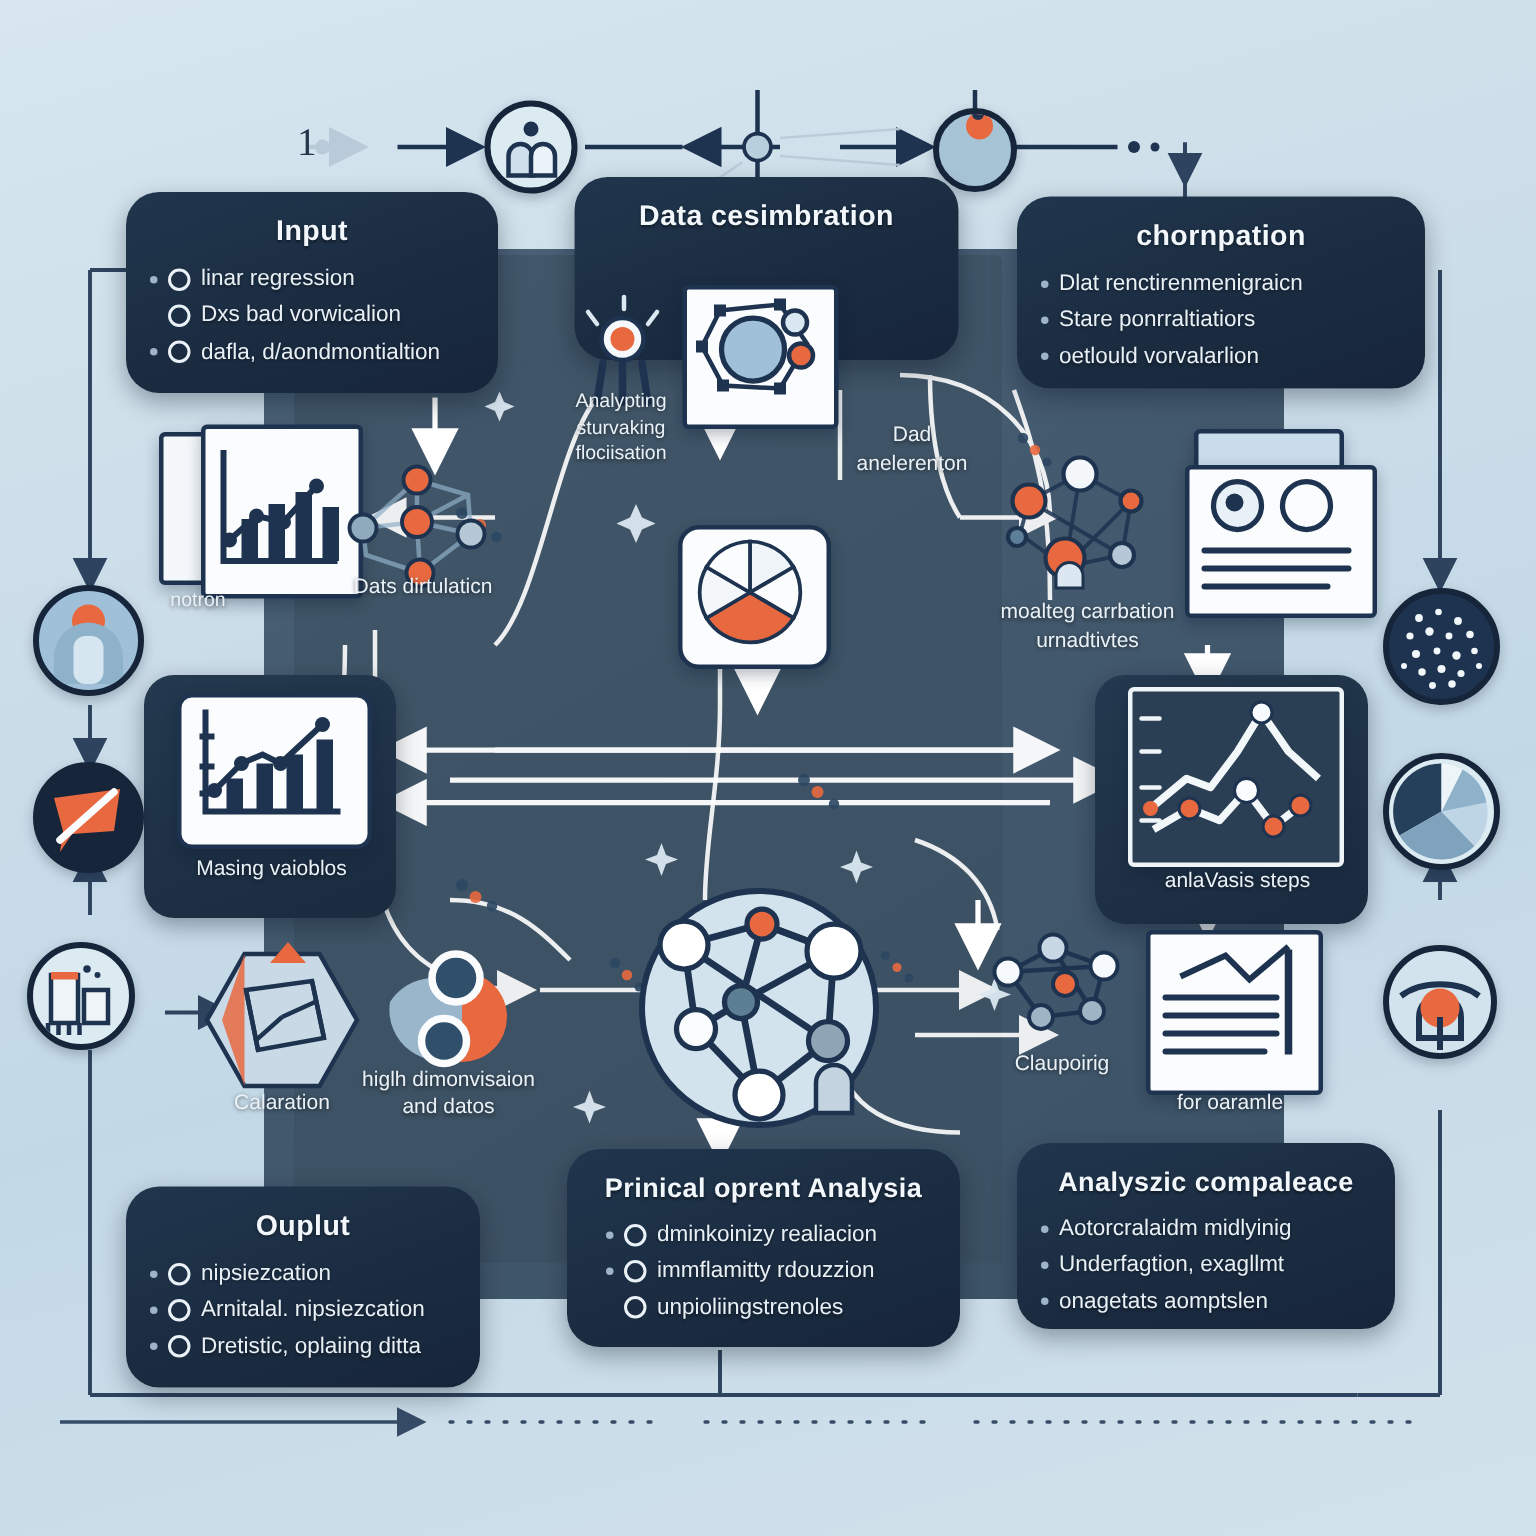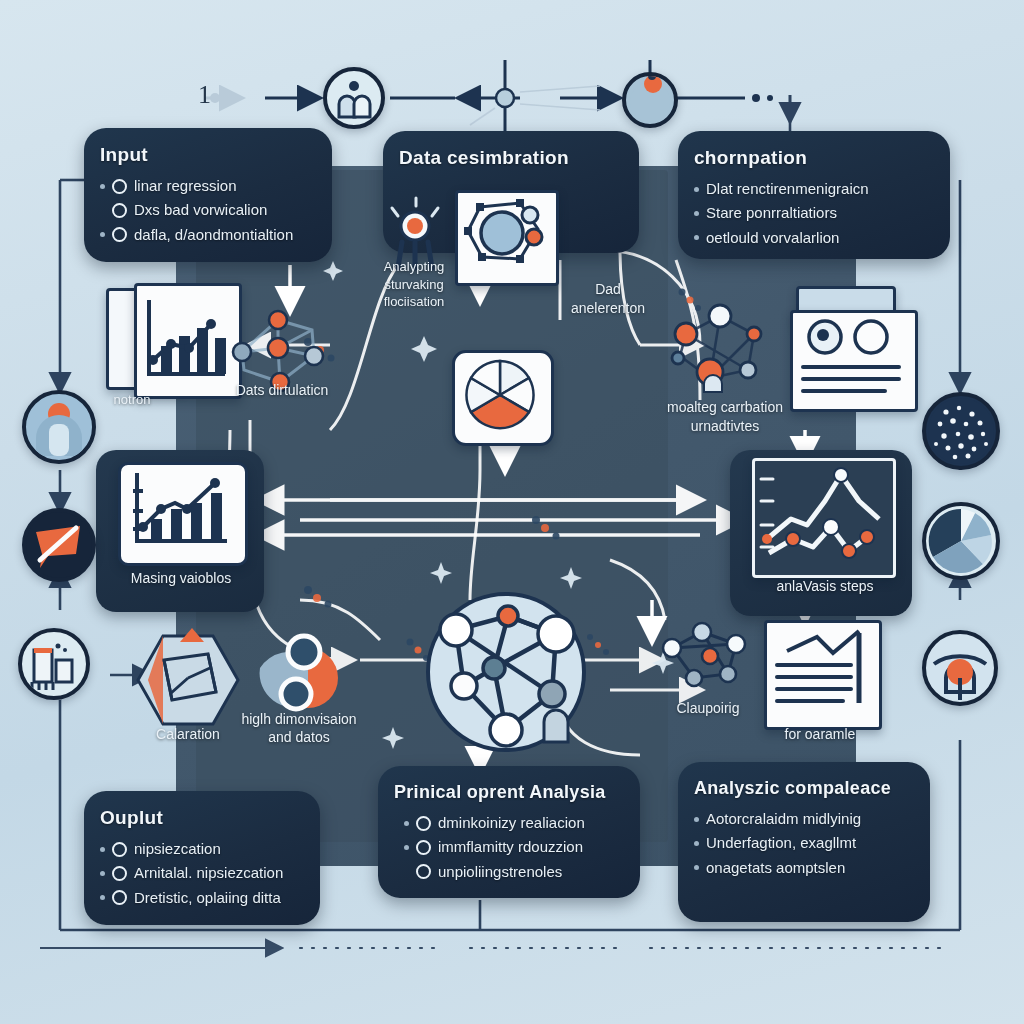--- a/index.html
+++ b/index.html
@@ -26,21 +26,21 @@
   .card{
     position:absolute;
     background:linear-gradient(160deg,#20364d 0%,#1b2c41 55%,#16253a 100%);
     border-radius:22px;
     box-shadow:0 6px 16px rgba(10,20,35,.35);
     color:#eef4f8;
     padding:10px 16px 14px 16px;
     box-sizing:border-box;
   }
   .card h3{
-    margin:6px 0 8px 0;font-size:19px;font-weight:700;
+    margin:6px 0 8px 0;text-align:center;font-size:19px;font-weight:700;
     letter-spacing:.3px;color:#f2f7fb;text-shadow:0 1px 2px rgba(0,0,0,.5);
   }
   .card ul{margin:0;padding:0;list-style:none;}
   .card li{
     font-size:15px;line-height:1.62;color:#e8f0f6;
     display:flex;align-items:center;gap:7px;white-space:nowrap;
     text-shadow:0 1px 2px rgba(0,0,0,.45);
   }
   .bdot{
     width:5px;height:5px;border-radius:50%;background:#9fb4c6;flex:0 0 auto;
@@ -251,21 +251,21 @@
           <span>Dxs bad vorwicalion</span>
         </li>
       <li>
           <span class="bdot"></span>
           <span class="bring"></span>
           <span>dafla, d/aondmontialtion</span>
         </li>
     </ul>
   </div>
 
-  <div class="card" style="left:383px;top:131px;width:256px;height:122px;">
+  <div class="card" style="left:383px;top:118px;width:256px;height:122px;">
     <h3>Data cesimbration</h3>
   </div>
 
   <div class="card" style="left:678px;top:131px;width:272px;height:128px;">
     <h3>chornpation</h3>
     <ul>
       <li>
           <span class="bdot"></span>
           <span>Dlat renctirenmenigraicn</span>
         </li>
@@ -315,21 +315,21 @@
           <span>immflamitty rdouzzion</span>
         </li>
       <li>
           <span class="bdot" style="opacity:0"></span>
           <span class="bring"></span>
           <span>unpioliingstrenoles</span>
         </li>
     </ul>
   </div>
 
-  <div class="card" style="left:678px;top:762px;width:252px;height:160px;">
+  <div class="card" style="left:678px;top:762px;width:252px;height:124px;">
     <h3 style="font-size:18px;">Analyszic compaleace</h3>
     <ul>
       <li>
           <span class="bdot"></span>
           <span>Aotorcralaidm midlyinig</span>
         </li>
       <li>
           <span class="bdot"></span>
           <span>Underfagtion, exagllmt</span>
         </li>

